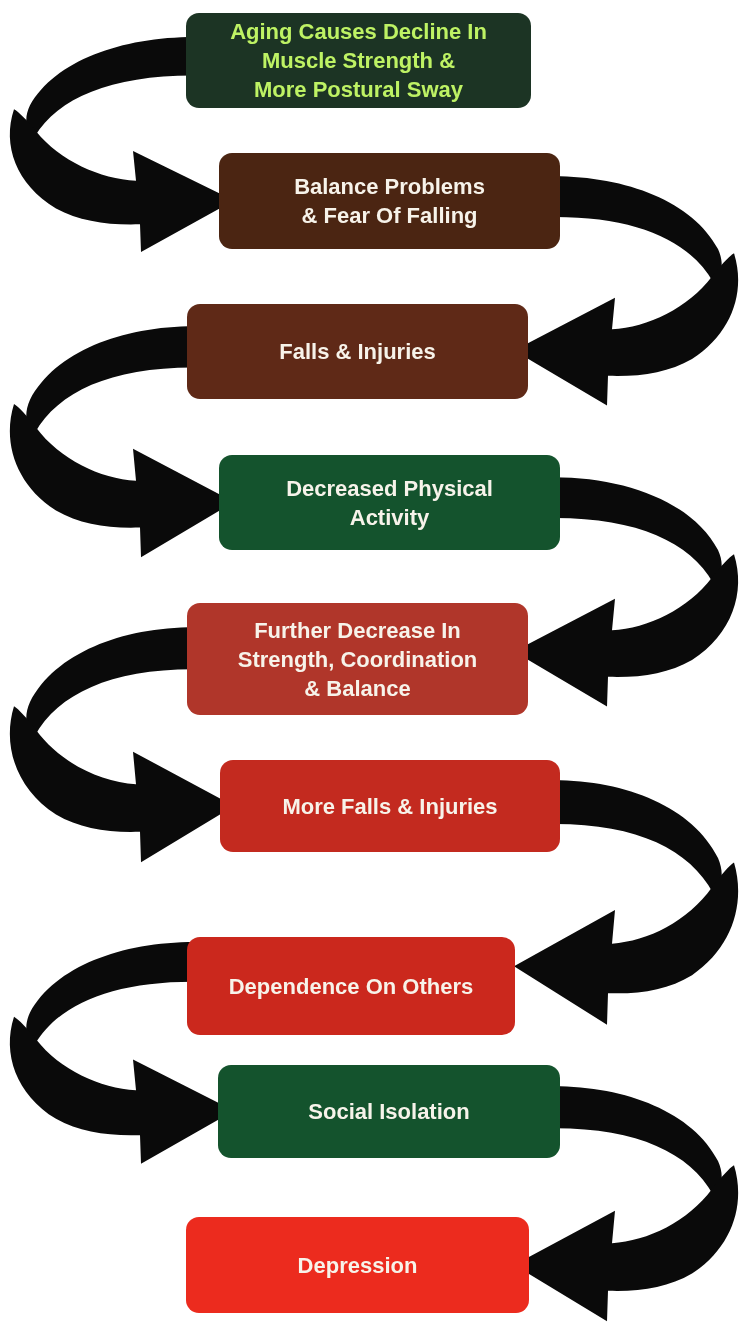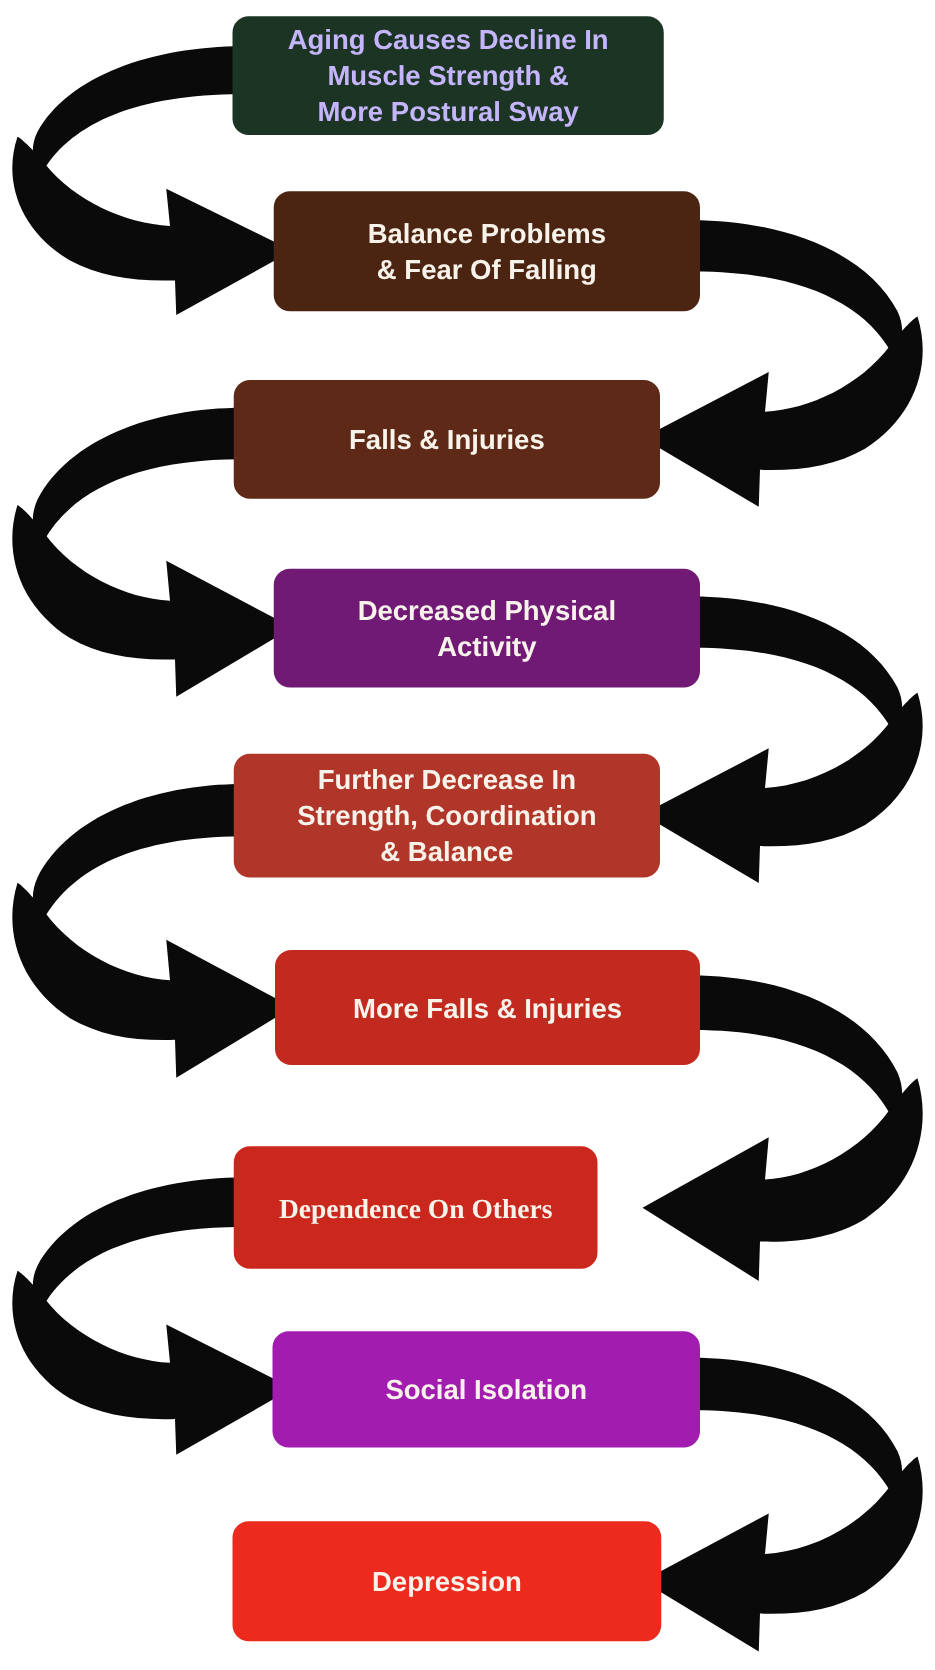--- a/index.html
+++ b/index.html
@@ -12,23 +12,23 @@
   .box{
     position:absolute;z-index:2;border-radius:13px;
     display:flex;align-items:center;justify-content:center;
     text-align:center;font-weight:bold;font-size:22px;line-height:29px;
     white-space:pre-line;padding:0 10px;box-sizing:border-box;
   }
   .b1{left:186px;top:13px;width:345px;height:95px;}
   .b2{left:219px;top:153px;width:341px;height:96px;}
   .b3{left:187px;top:304px;width:341px;height:95px;}
   .b4{left:219px;top:455px;width:341px;height:95px;}
-  .b5{left:187px;top:603px;width:341px;height:99px;}
+  .b5{left:187px;top:603px;width:341px;height:112px;}
   .b6{left:220px;top:760px;width:340px;height:92px;}
-  .b7{left:187px;top:917px;width:291px;height:98px;font-family:Liberation Serif, serif;}
+  .b7{left:187px;top:937px;width:328px;height:98px;}
   .b8{left:218px;top:1065px;width:342px;height:93px;}
   .b9{left:186px;top:1217px;width:343px;height:96px;}
 
   .arrow{position:absolute;z-index:1;display:block;}
   .arrow-right{transform:scaleX(-1);}
   .a1{left:0;top:34px;width:240px;height:228px;}
   .a2{left:508px;top:173px;width:240px;height:243px;}
   .a3{left:0;top:323px;width:240px;height:245px;}
   .a4{left:508px;top:474px;width:240px;height:243px;}
   .a5{left:0;top:624px;width:240px;height:249px;}
@@ -74,37 +74,37 @@
   <svg class="arrow a7" viewBox="0 0 240 230" preserveAspectRatio="none">
     <path d="M 240 6 C 150 -6 60 18 30 72 C 24 84 25 98 35 103 C 62 58 130 34 240 44 Z" style="fill: rgb(10, 10, 10);"></path>
     <path d="M 14 76 C 2 112 16 152 56 176 C 80 189 108 193 140 192 L 141 220 L 234 168 L 133 118 L 136 148 C 100 146 60 128 36 98 C 28 88 18 78 14 76 Z" style="fill: rgb(10, 10, 10);"></path>
   </svg>
 
   <svg class="arrow arrow-right a8" viewBox="0 0 240 230" preserveAspectRatio="none">
     <path d="M 240 6 C 150 -6 60 18 30 72 C 24 84 25 98 35 103 C 62 58 130 34 240 44 Z" style="fill: rgb(10, 10, 10);"></path>
     <path d="M 14 76 C 2 112 16 152 56 176 C 80 189 108 193 140 192 L 141 220 L 234 168 L 133 118 L 136 148 C 100 146 60 128 36 98 C 28 88 18 78 14 76 Z" style="fill: rgb(10, 10, 10);"></path>
   </svg>
 
-  <div class="box b1" style="background-color: rgb(28, 52, 36); color: #c4b5fd;">Aging Causes Decline In
+  <div class="box b1" style="background-color: rgb(28, 52, 36); color: #bef264;">Aging Causes Decline In
 Muscle Strength &amp;
 More Postural Sway</div>
 
   <div class="box b3" style="background-color: rgb(95, 41, 23); color: rgb(247, 243, 234);">Falls &amp; Injuries</div>
 
   <div class="box b2" style="background-color: rgb(75, 37, 18); color: rgb(247, 243, 234);">Balance Problems
 &amp; Fear Of Falling</div>
 
-  <div class="box b4" style="background-color: #701a75; color: rgb(247, 243, 234);">Decreased Physical
+  <div class="box b4" style="background-color: #14532d; color: rgb(247, 243, 234);">Decreased Physical
 Activity</div>
 
   <div class="box b5" style="background-color: rgb(176, 54, 42); color: rgb(247, 243, 234);">Further Decrease In
 Strength, Coordination
 &amp; Balance</div>
 
   <div class="box b6" style="background-color: rgb(195, 42, 31); color: rgb(247, 243, 234);">More Falls &amp; Injuries</div>
 
   <div class="box b7" style="background-color: rgb(203, 40, 29); color: rgb(247, 243, 234);">Dependence On Others</div>
 
-  <div class="box b8" style="background-color: #a21caf; color: rgb(247, 243, 234);">Social Isolation</div>
+  <div class="box b8" style="background-color: #14532d; color: rgb(247, 243, 234);">Social Isolation</div>
 
   <div class="box b9" style="background-color: rgb(236, 43, 30); color: rgb(247, 243, 234); text-align: right;">Depression</div>
 
 </div>
 
 </body></html>

